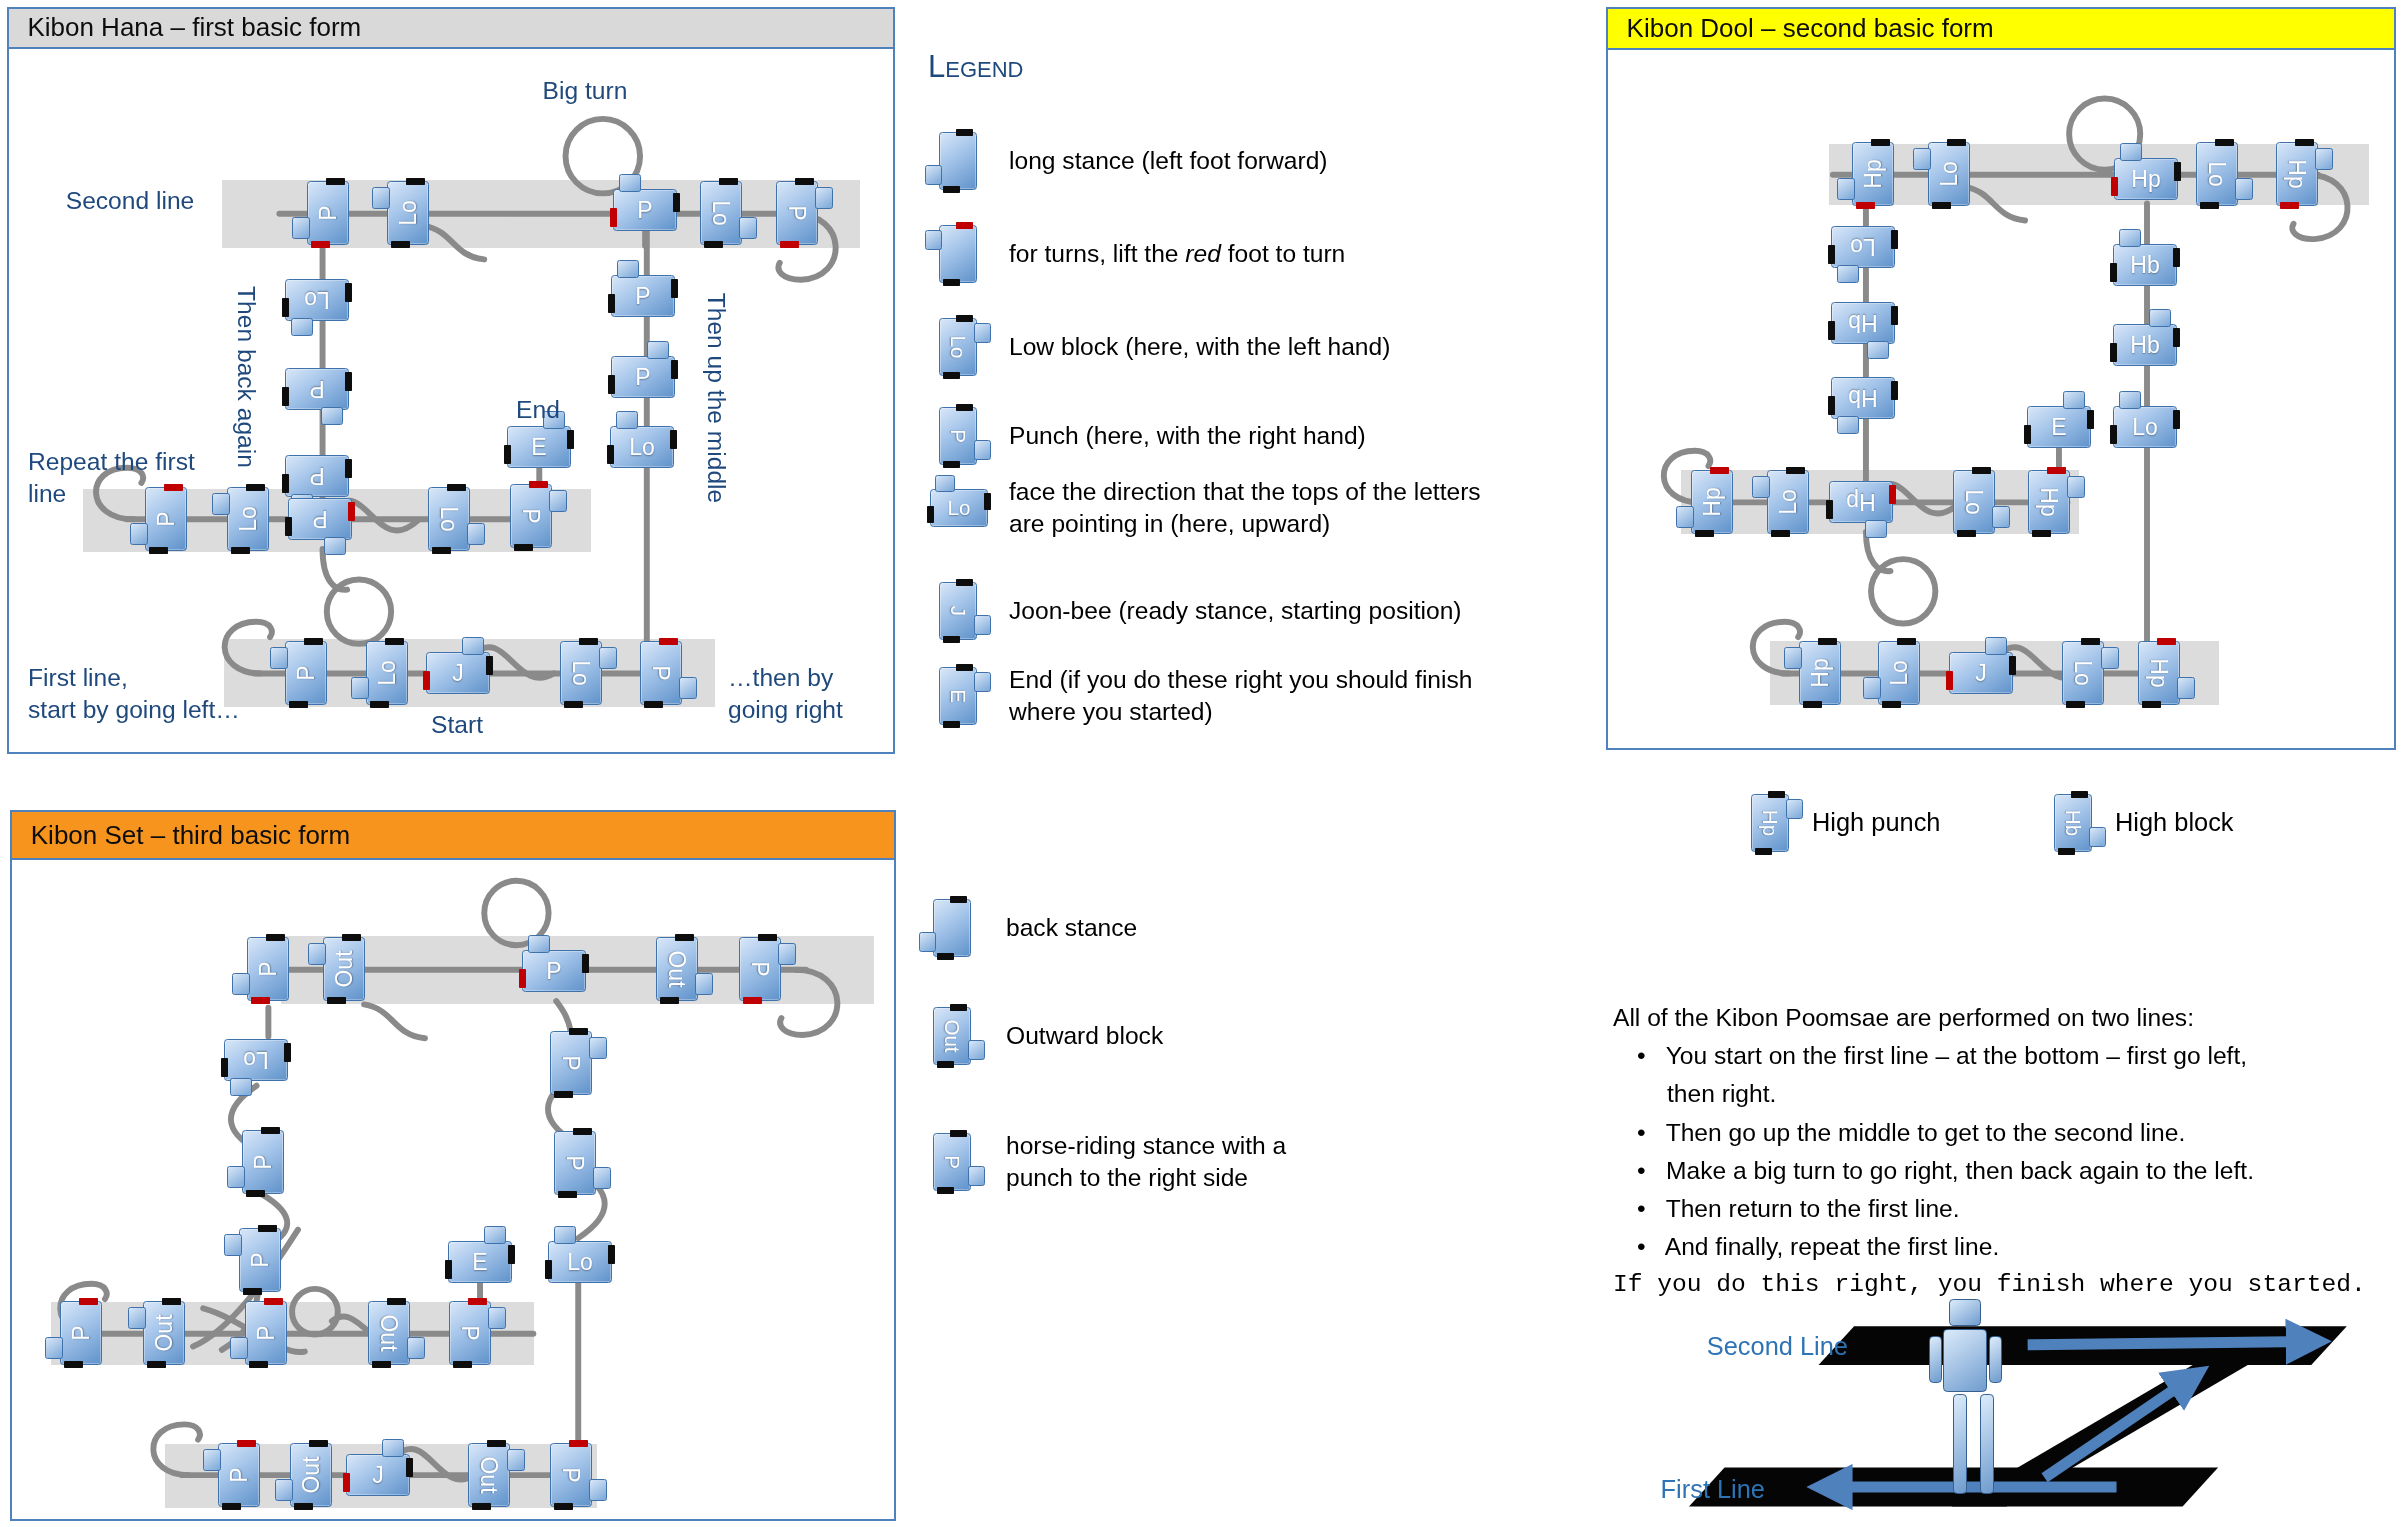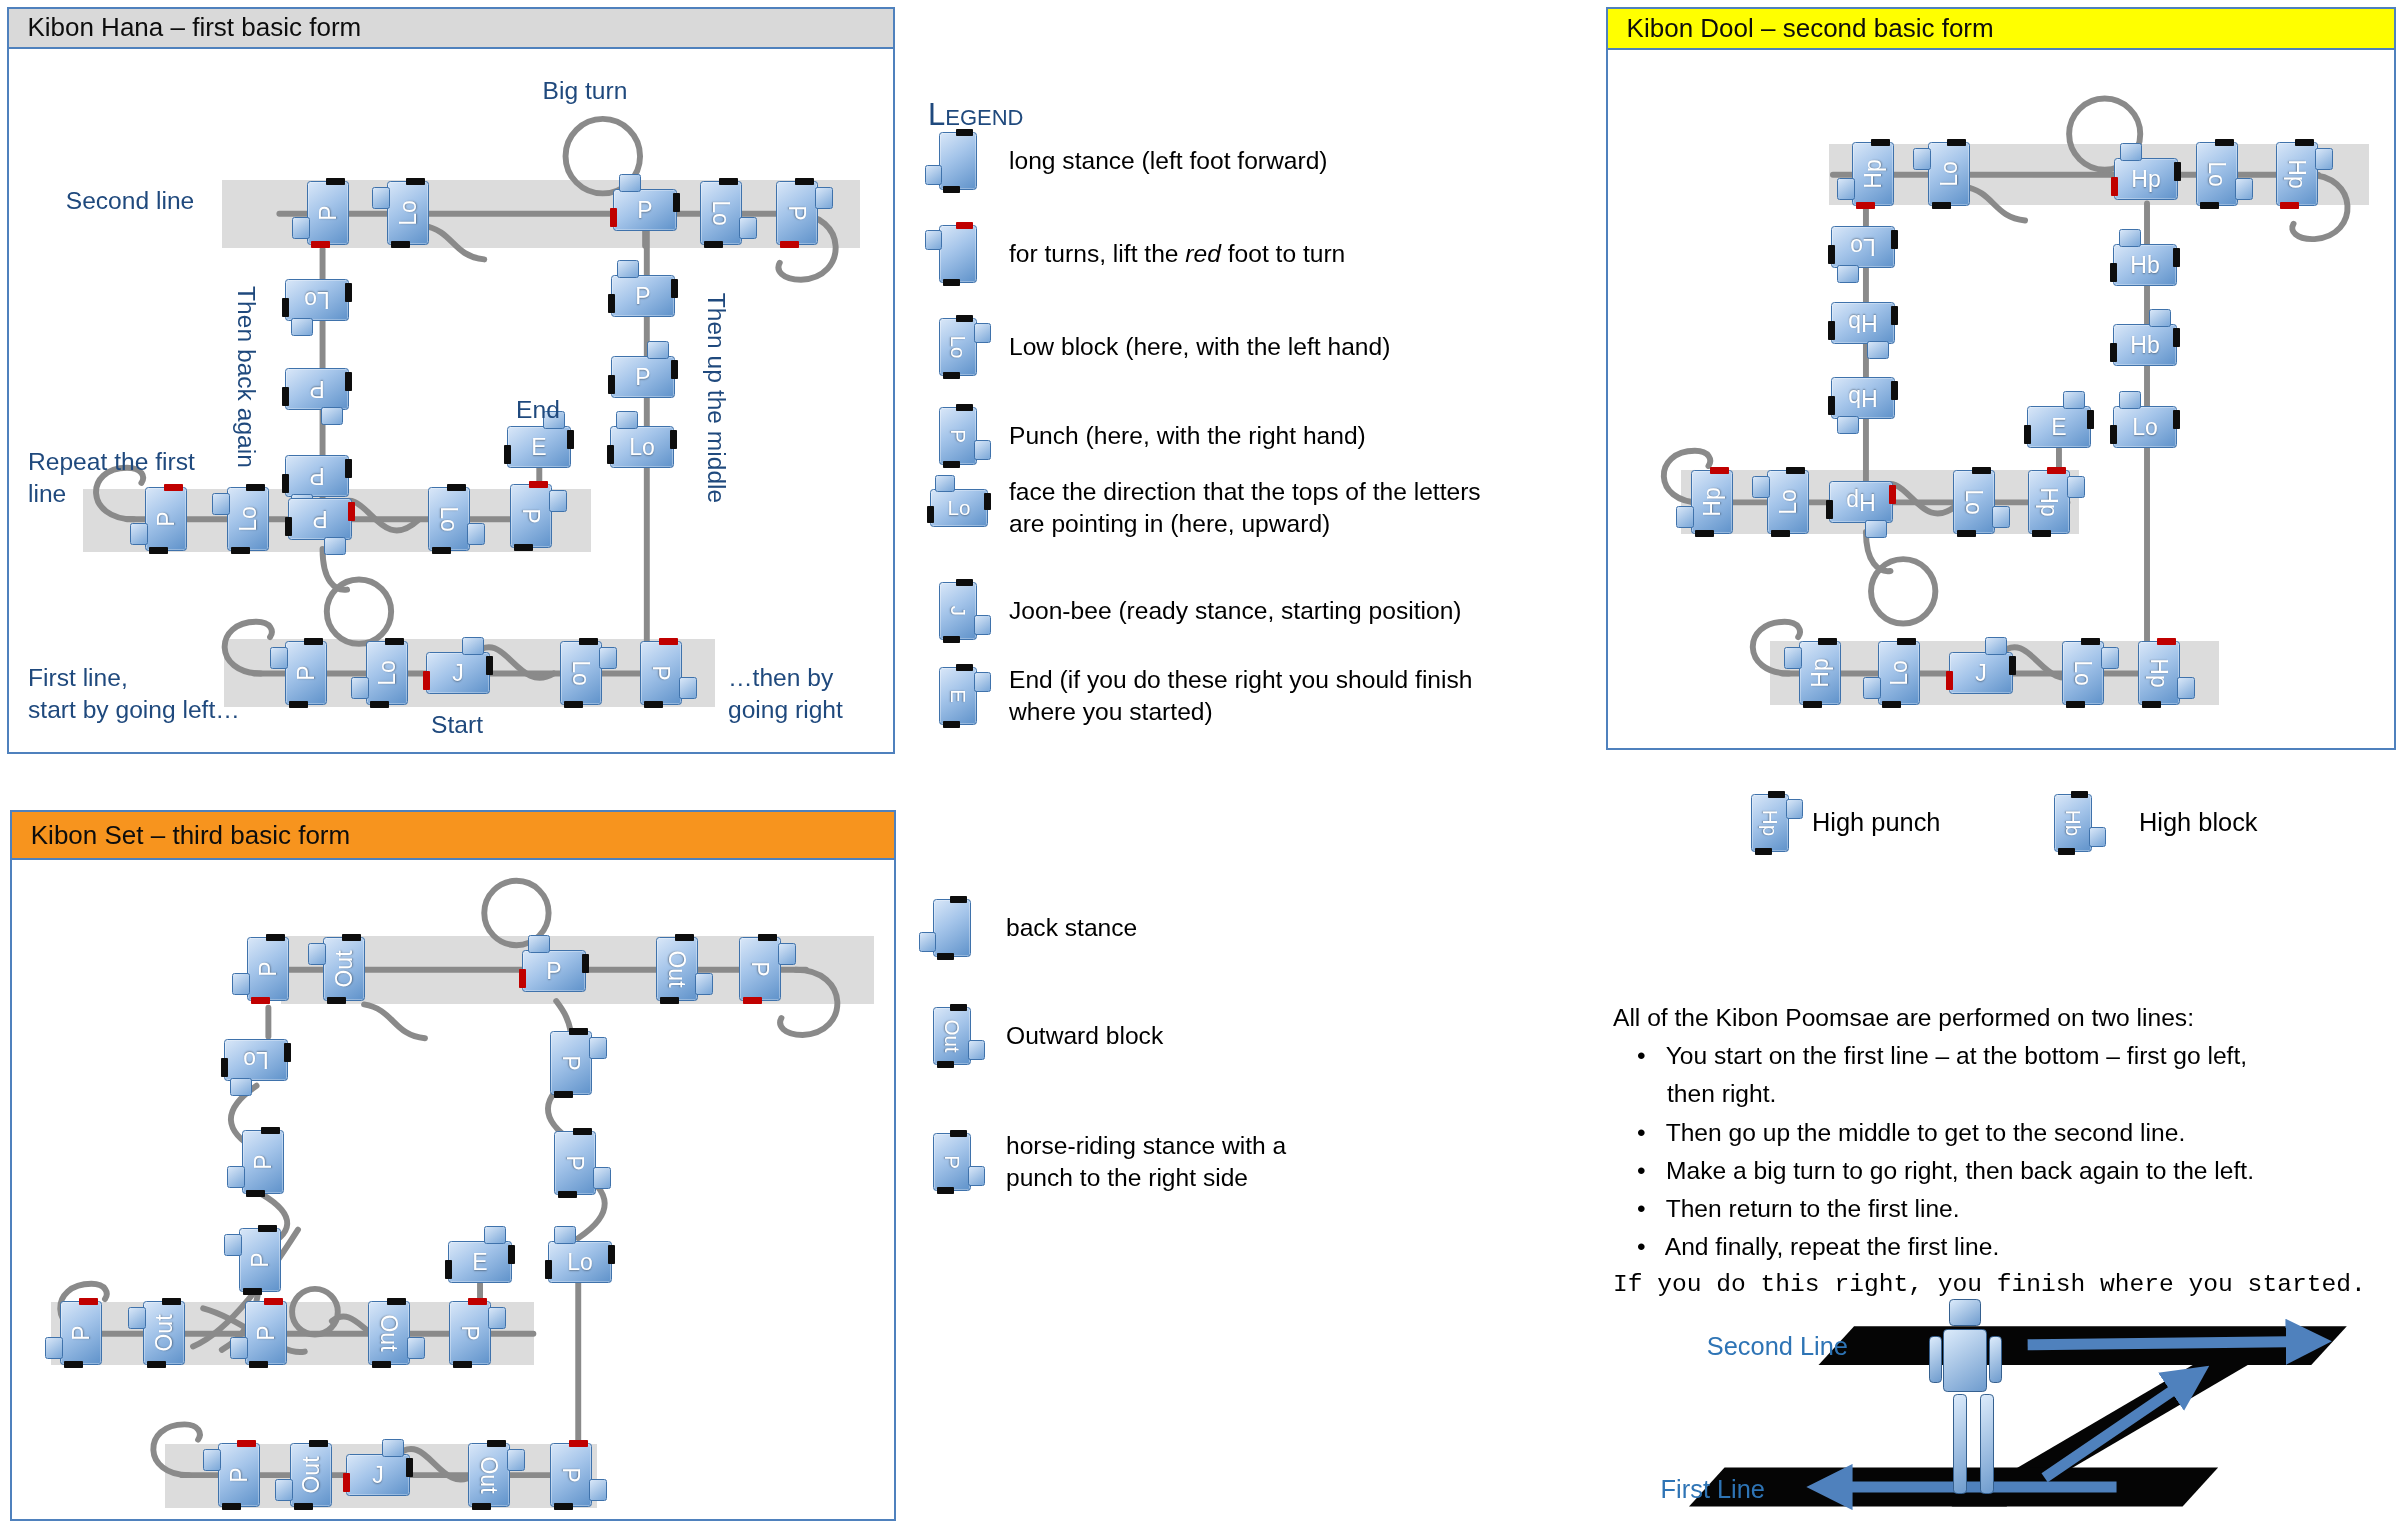--- a/index.html
+++ b/index.html
@@ -42,24 +42,24 @@
     <div class="panel-header" id="hdr-dool" style="height: 41px; background: rgb(255, 255, 0);">
       <span>Kibon Dool – second basic form</span>
     </div>
   </div>
   <div class="panel" id="panel-set" style="left: 10.2px; top: 810px; width: 886px; height: 711px;">
     <div class="panel-header" id="hdr-set" style="height: 48px; background: rgb(247, 148, 30);">
       <span>Kibon Set – third basic form</span>
     </div>
   </div>
 
-  <div class="legend-title" id="legend1-title" style="left: 928px; top: 49px; margin-top: 48px;">Legend</div>
+  <div class="legend-title" id="legend1-title" style="left: 928px; top: 49px;">Legend</div>
 
   <span class="hp-label" id="hp-label" style="left: 1812px; top: 808px;">High punch</span>
-  <span class="hp-label" id="hb-label" style="left: 2115px; top: 808px; margin-left: 24px;">High block</span>
+  <span class="hp-label" id="hb-label" style="left: 2115px; top: 808px;">High block</span>
 
   <div class="line-label" id="second-line-label" style="left: 1848px; top: 1346px;">Second Line</div>
   <div class="line-label" id="first-line-label" style="left: 1765px; top: 1489px;">First Line</div>
 <div class="band" style="left: 222px; top: 180px; width: 638px; height: 68px;"></div>
     <div class="band" style="left: 83px; top: 489px; width: 508px; height: 63px;"></div>
     <div class="band" style="left: 224px; top: 639px; width: 491px; height: 68px;"></div>
     <div class="band" style="left: 1829px; top: 144px; width: 540px; height: 61px;"></div>
     <div class="band" style="left: 1681px; top: 470px; width: 398px; height: 64px;"></div>
     <div class="band" style="left: 1770px; top: 641px; width: 449px; height: 64px;"></div>
     <div class="band" style="left: 281px; top: 936px; width: 593px; height: 68px;"></div>

